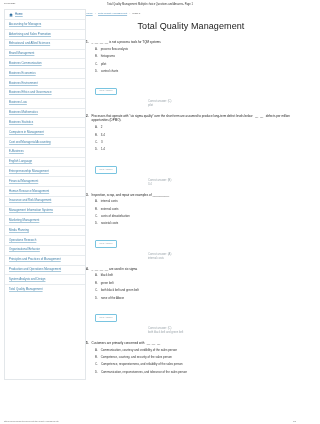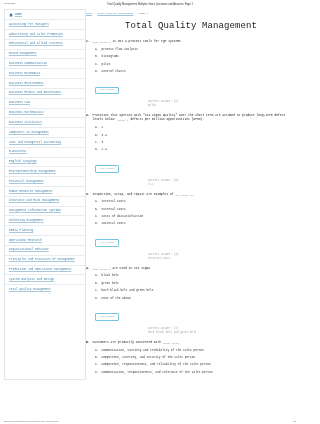--- a/index.html
+++ b/index.html
@@ -32,21 +32,20 @@
     text-align: center;
     font-size: 2.6px; color: #333;
     white-space: nowrap;
   }
 
   
   .body-wrap {
     display: flex;
     padding: 0 4px;
     gap: 0;
-    font-family: Liberation Mono, monospace;
   }
 
   
   .sidebar {
     width: 82px;
     flex: 0 0 82px;
     border: 1px solid #e3e7ea;
     background: #fff;
   }
   .side-item {

